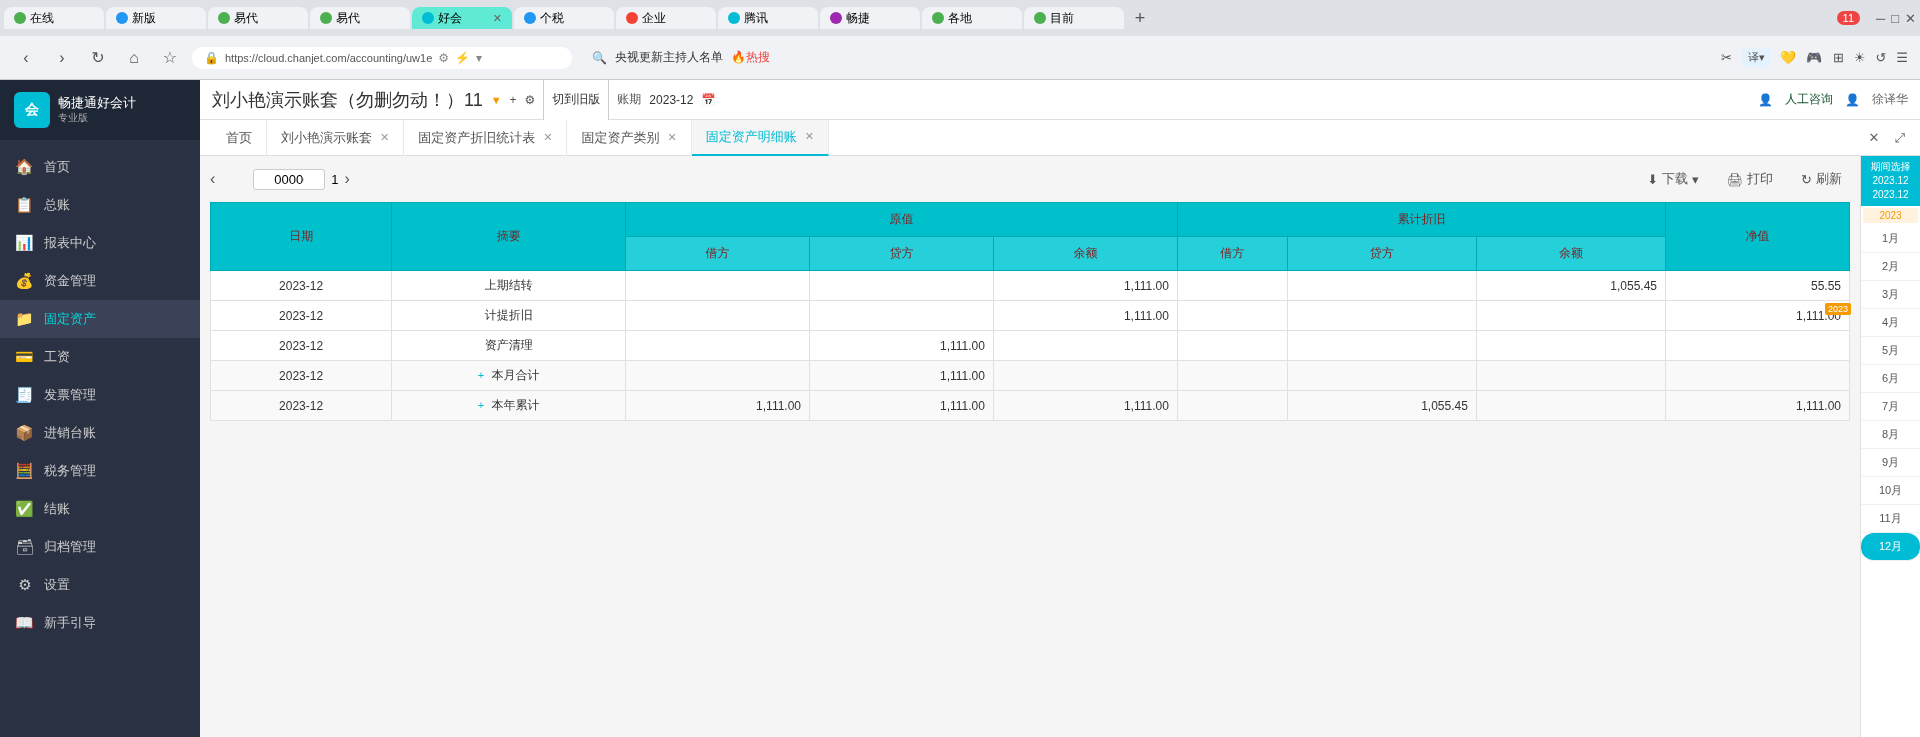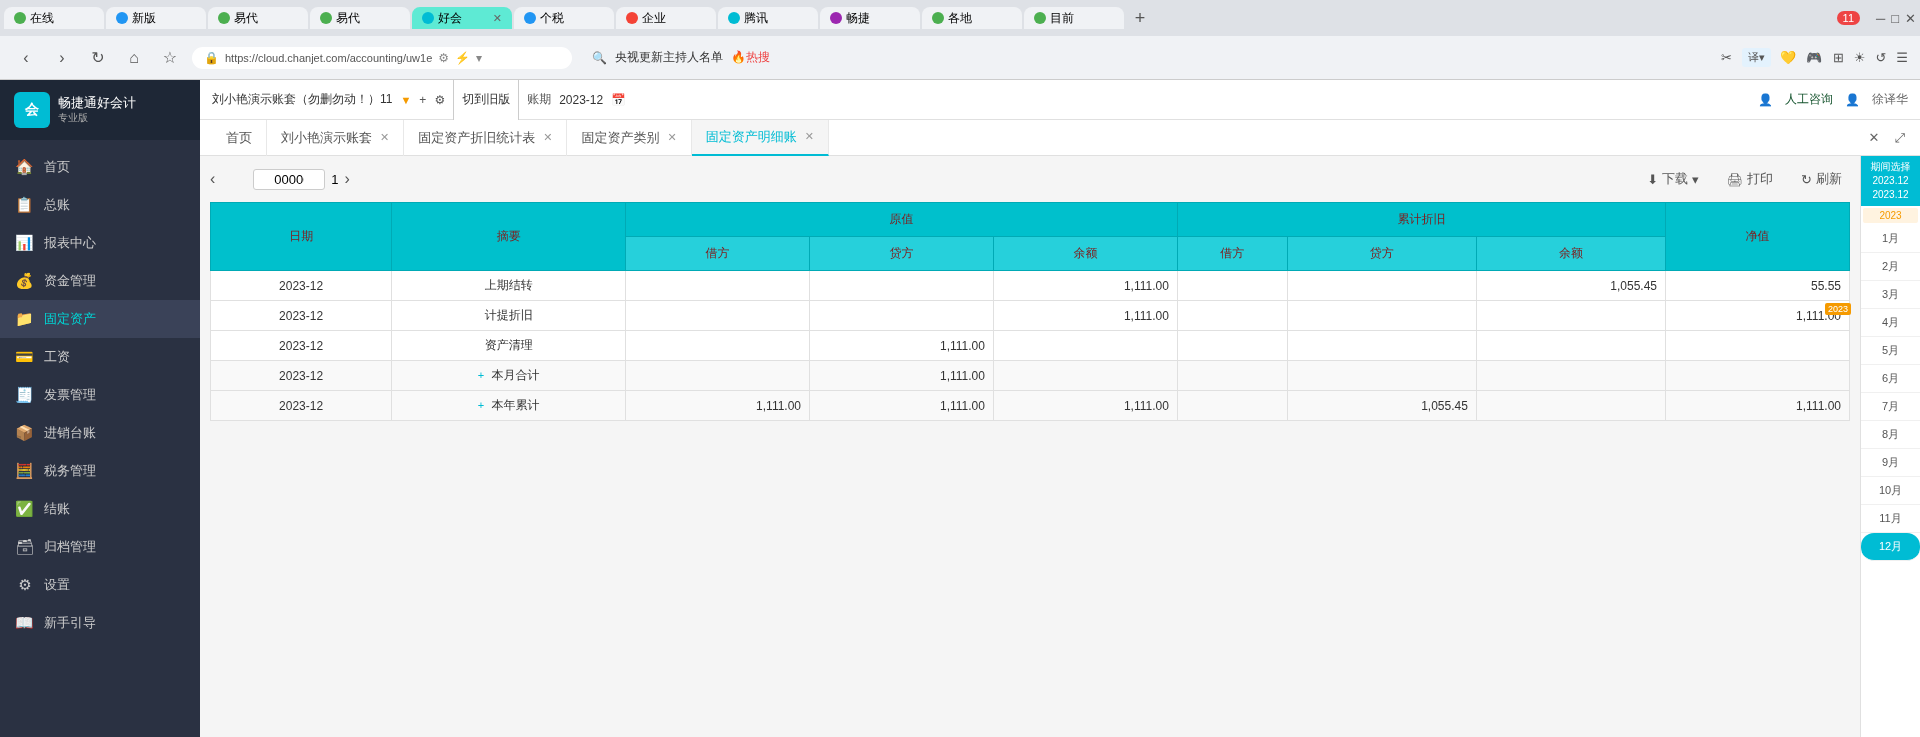--- a/index.html
+++ b/index.html
@@ -33,21 +33,21 @@
     .sidebar-nav { flex: 1; padding: 8px 0; }
     .nav-item { display: flex; align-items: center; gap: 10px; padding: 10px 16px; cursor: pointer; color: #ccc; font-size: 13px; }
     .nav-item.active { background: #3a4258; color: #00d4d4; }
     .nav-item .nav-icon { width: 18px; height: 18px; display: flex; align-items: center; justify-content: center; font-size: 15px; }
 
     
     .main-content { flex: 1; display: flex; flex-direction: column; background: #f5f5f5; overflow: hidden; }
 
     
     .app-topbar { display: flex; align-items: center; height: 40px; background: #fff; border-bottom: 1px solid #e0e0e0; padding: 0 12px; gap: 8px; font-size: 12px; }
-    .account-name { color: #333; font-size: 12px; }
+    .account-name { color: #333; font-size: 18px; }
     .account-badge { color: #f59a00; font-size: 11px; }
     .period-label { color: #555; }
     .btn-switch { background: #fff; border: 1px solid #ccc; border-radius: 3px; padding: 18px 8px; cursor: pointer; font-size: 12px; color: #333; }
     .topbar-right { margin-left: auto; display: flex; align-items: center; gap: 12px; color: #666; font-size: 12px; }
     .btn-help { color: #14532d; cursor: pointer; }
 
     
     .page-tabs { display: flex; align-items: center; height: 36px; background: #fff; border-bottom: 1px solid #e0e0e0; padding: 0 0 0 12px; gap: 0; }
     .page-tab { display: flex; align-items: center; gap: 4px; padding: 0 14px; height: 36px; cursor: pointer; font-size: 13px; color: #555; border-right: 1px solid #e8e8e8; }
     .page-tab.active { background: #f5f5f5; color: #00bcd4; border-bottom: 2px solid #00bcd4; }

